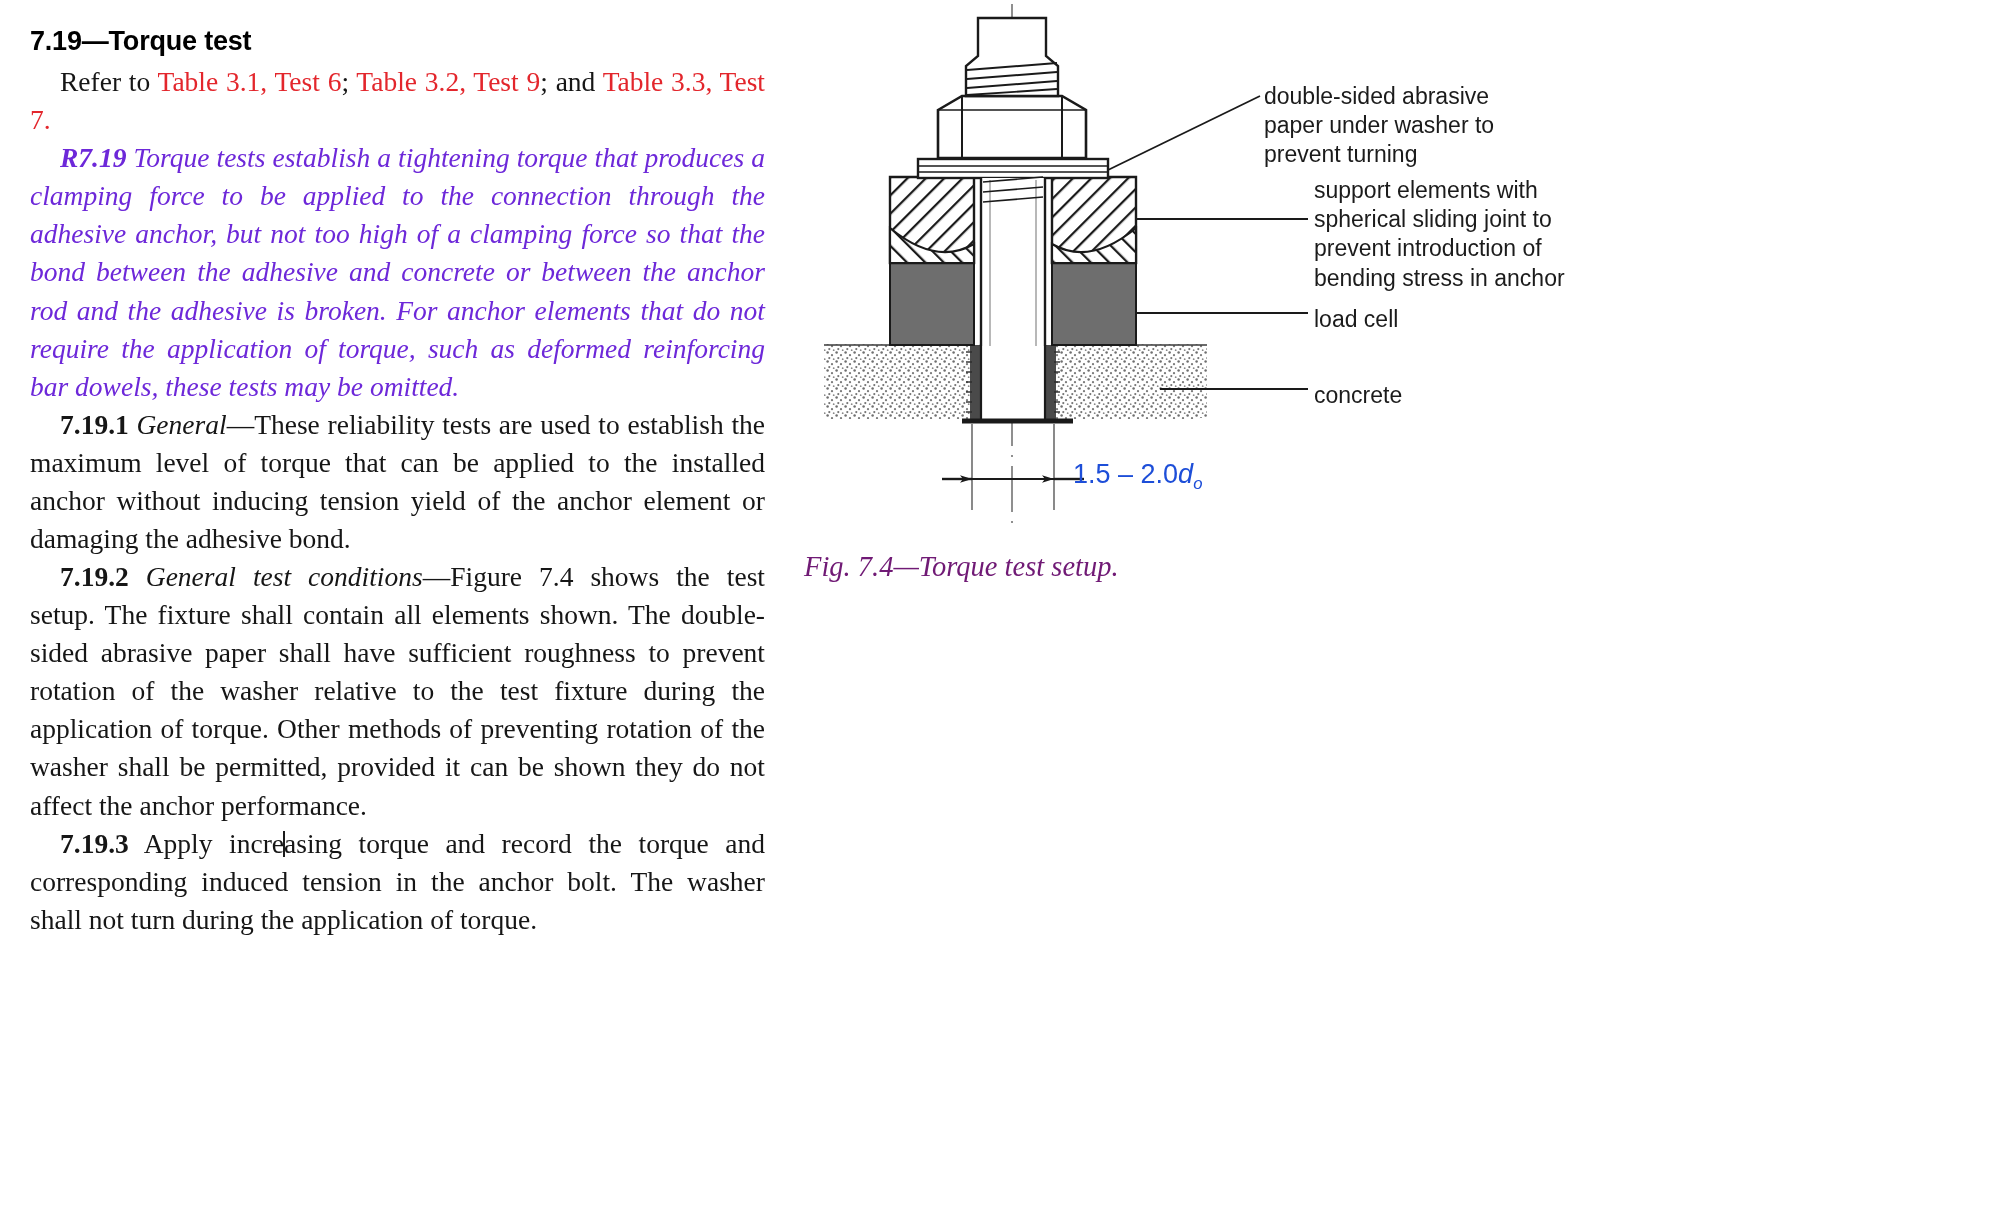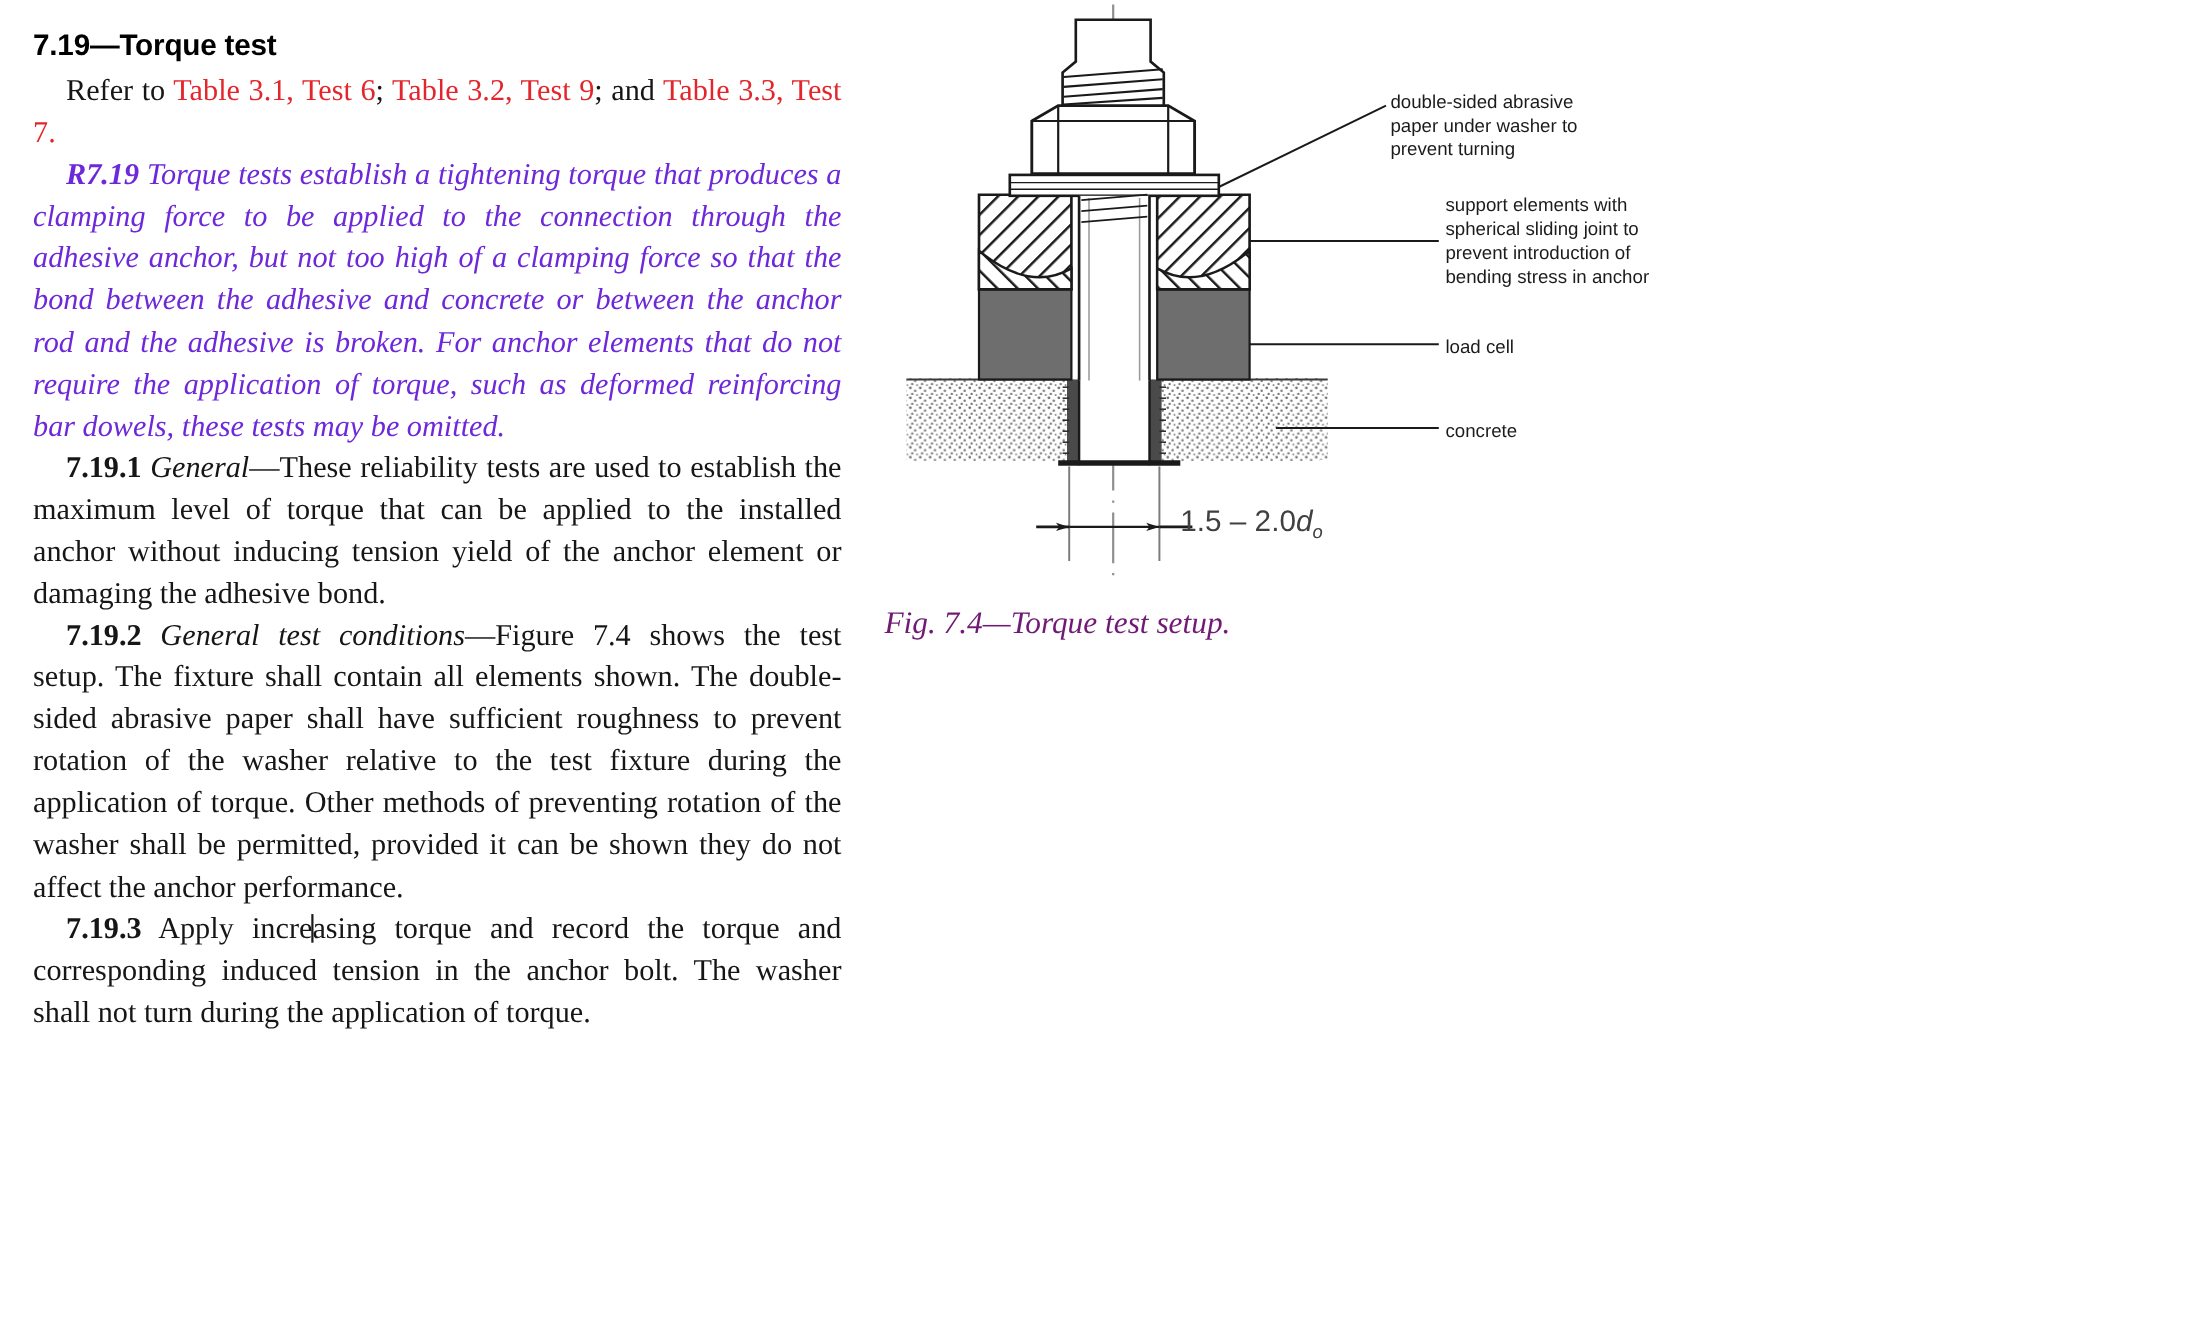--- a/index.html
+++ b/index.html
@@ -69,35 +69,35 @@
   
   #figure-area {
     position: absolute;
     left: 790px; top: 0;
     width: 1210px; height: 780px;
   }
   #fig-svg { position: absolute; left: 0; top: 0; }
   .fig-label {
     position: absolute;
     font-family: "Liberation Sans", sans-serif;
-    font-size: 17px;
+    font-size: 23px;
     line-height: 1.27;
     color: #1b1b1b;
     white-space: pre-line;
   }
   #label-abrasive { left: 474px; top: 82px; width: 260px; }
   #label-fixture  { left: 524px; top: 176px; width: 266px; }
   #label-loadcell { left: 524px; top: 305px; }
   #label-concrete { left: 524px; top: 381px; }
   #dim-label {
     position: absolute;
     left: 283px; top: 459px;
     font-family: "Liberation Sans", sans-serif;
     font-size: 27px;
-    color: #404040;
+    color: #1d4ed8;
     white-space: nowrap;
   }
   #dim-label i { font-style: italic; }
   #dim-label sub { font-size: 0.62em; font-style: italic; }
   #fig-caption {
     position: absolute;
     left: 14px; top: 551px;
     font-family: "Liberation Serif", serif;
     font-style: italic;
     font-size: 28.5px;

